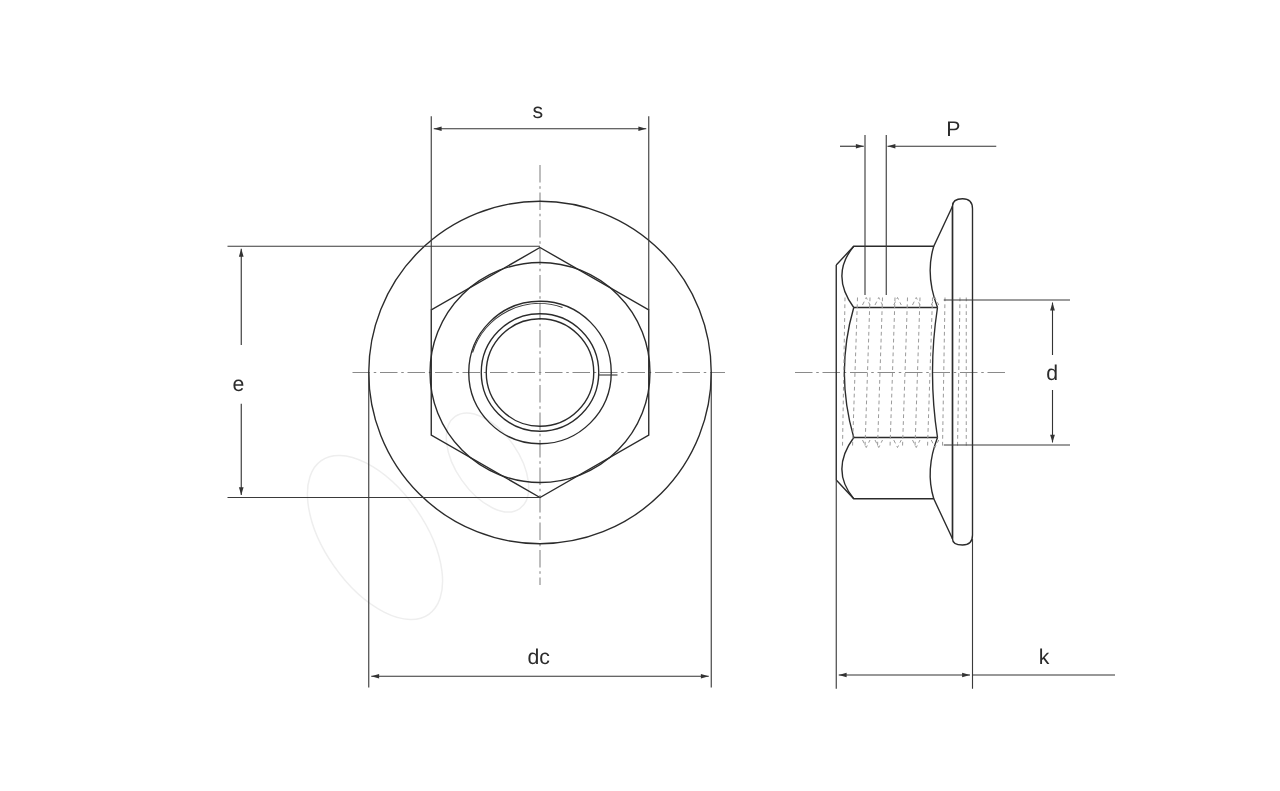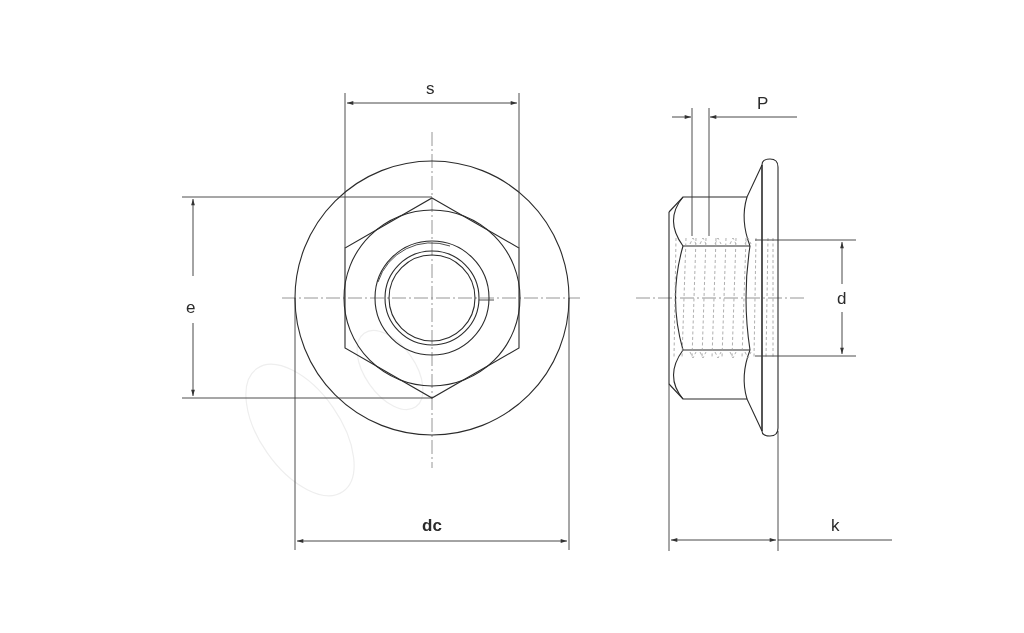--- a/index.html
+++ b/index.html
@@ -121,16 +121,16 @@
   <g>
     <line x1="669" y1="384" x2="669" y2="551" class="thin"></line>
     <line x1="778" y1="431" x2="778" y2="551" class="thin"></line>
     <line x1="671" y1="540" x2="776" y2="540" class="dim" marker-start="url(#arr)" marker-end="url(#arr)"></line>
     <line x1="778" y1="540" x2="892" y2="540" class="dim"></line>
   </g>
 </svg>
 
 <div class="lbl" style="left:426px; top:80px;">s</div>
 <div class="lbl" style="left:186px; top:299px;">e</div>
-<div class="lbl" style="left:422px; top:517px;font-weight:bold;">dc</div>
+<div class="lbl" style="left:422px; top:517px;">dc</div>
 <div class="lbl" style="left:757px; top:95px;">P</div>
 <div class="lbl" style="left:837px; top:290px;">d</div>
 <div class="lbl" style="left:831px; top:517px;">k</div>
 
 </body></html>

